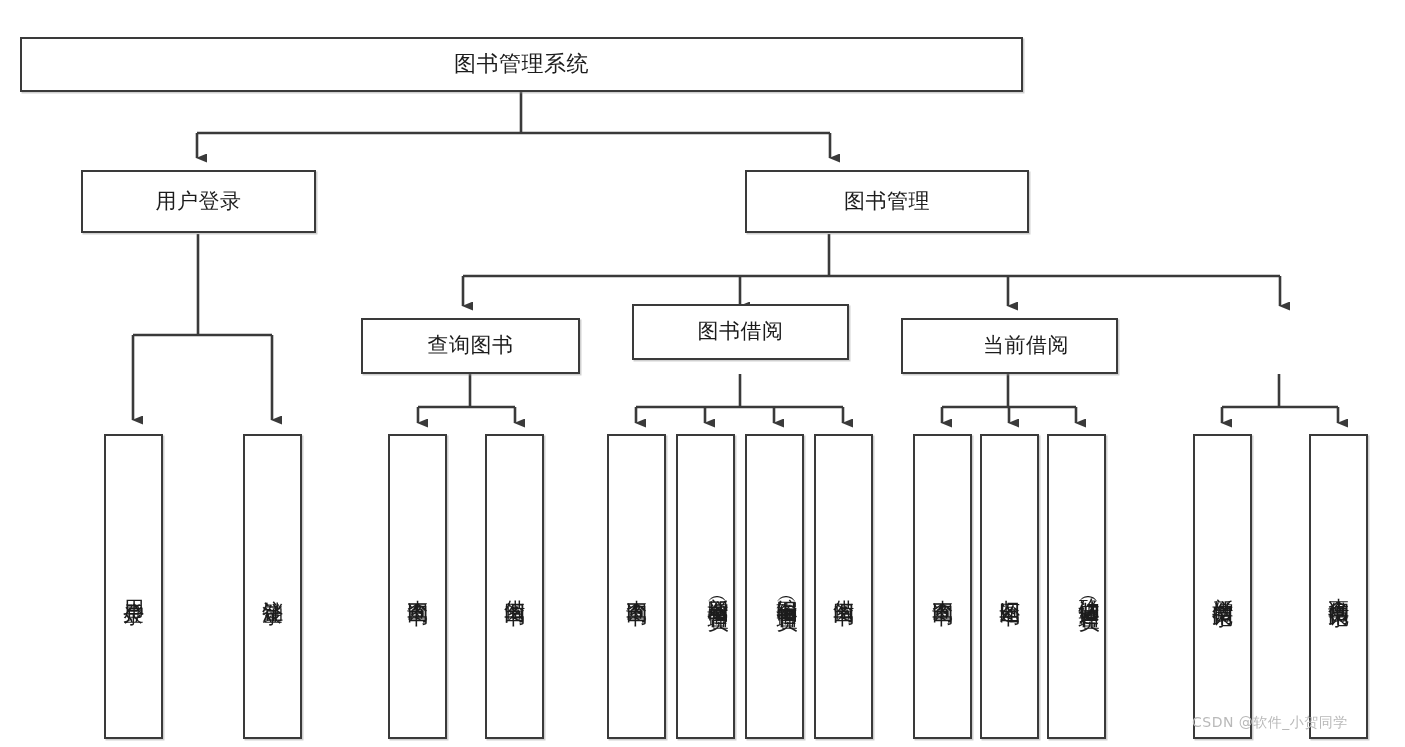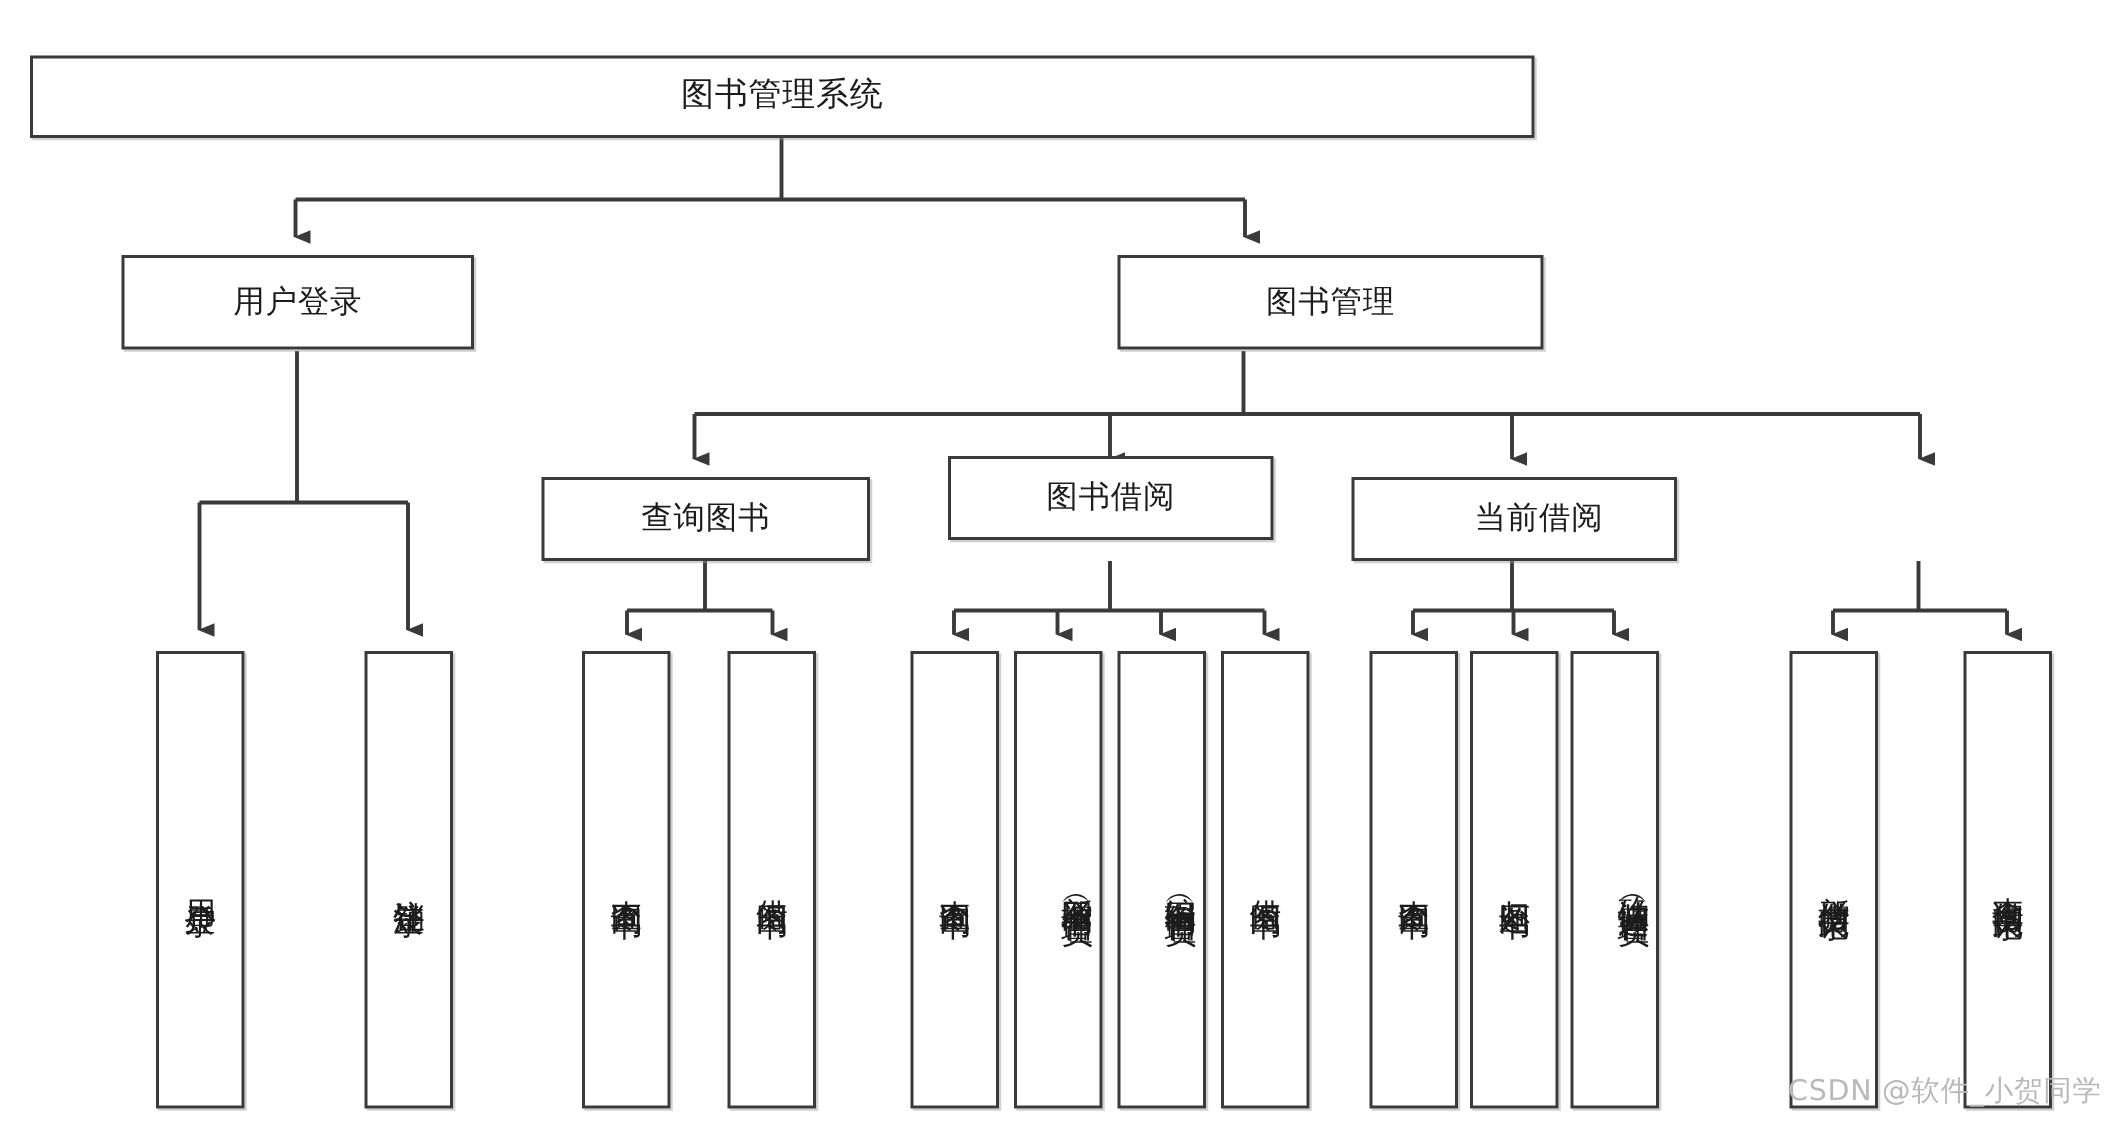--- a/index.html
+++ b/index.html
@@ -57,21 +57,21 @@
     justify-content: center;
     padding-top: 6px;
     white-space: nowrap;
   }
   .node-v.center-v {
     align-items: center;
     padding-top: 0;
   }
   .watermark {
     position: absolute;
-    font-size: 19px;
+    font-size: 14px;
     color: #b9b9b9;
     letter-spacing: 0.5px;
     white-space: nowrap;
     font-family: "DejaVu Sans", "Liberation Sans", sans-serif;
   }
 </style>
 </head>
 <body>
 
 <div id="canvas">

